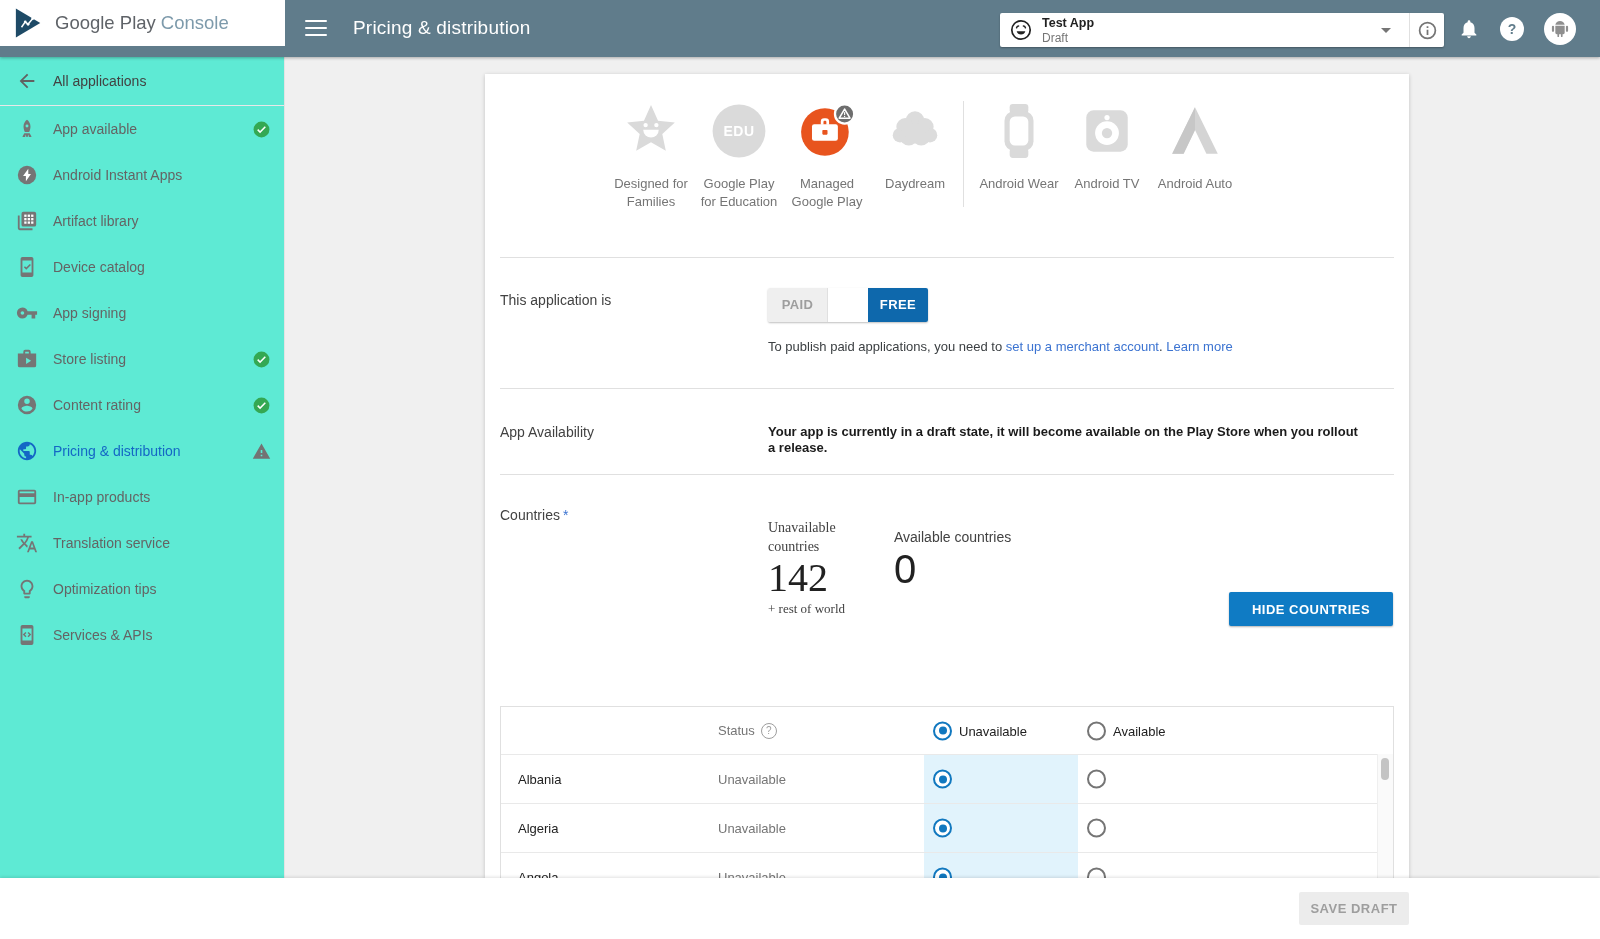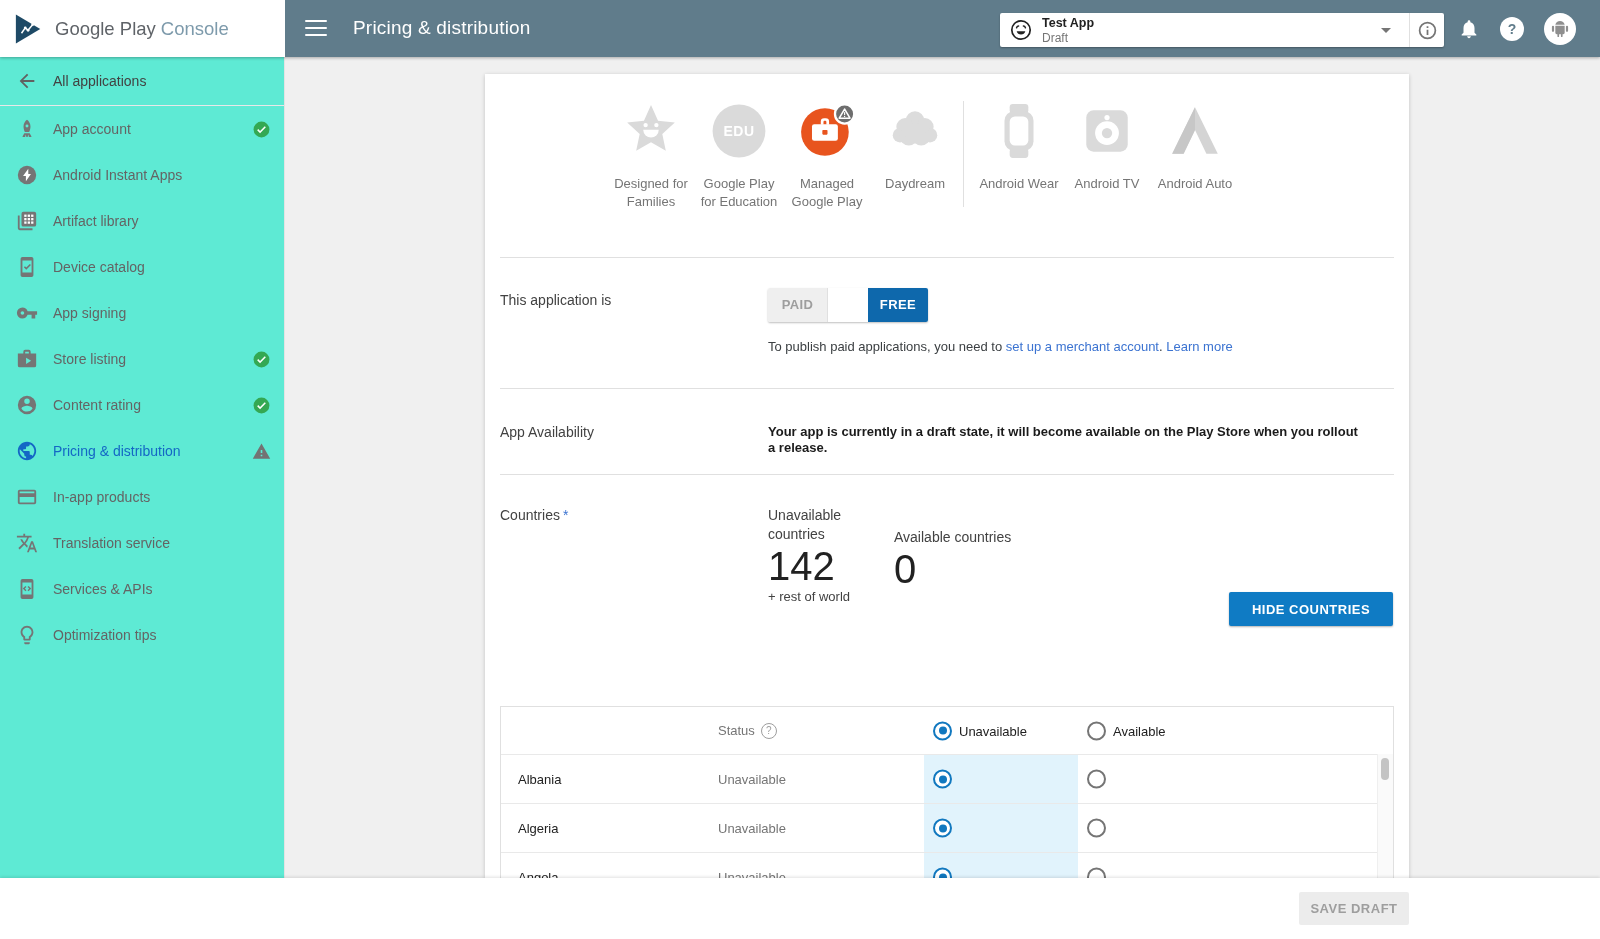--- a/index.html
+++ b/index.html
@@ -4,21 +4,21 @@
 <style>
   html,body{margin:0;padding:0;}
   body{
     width:1600px;height:939px;position:relative;overflow:hidden;
     background:#f0f0f0;font-family:"Liberation Sans",sans-serif;
     -webkit-font-smoothing:antialiased;
   }
   
   .topbar{position:absolute;left:0;top:0;width:1600px;height:57px;
     background:var(--topbar,#607c8b);z-index:30;box-shadow:0 1px 3px rgba(0,0,0,.3);}
-  .logo-area{position:absolute;left:0;top:0;width:285px;height:57px;background:#fff;
+  .logo-area{position:absolute;left:0;top:0;width:285px;height:46px;background:#fff;
     display:flex;align-items:center;padding-left:14px;box-sizing:border-box;}
   .logo-mark{width:30px;height:32px;flex:0 0 auto;}
   .logo-text{margin-left:11px;font-size:18.5px;color:#5f6368;white-space:nowrap;}
   .logo-text .suffix{color:#7d9aab;margin-left:5px;}
   .hamburger{position:absolute;left:305px;top:20px;width:22px;height:17px;cursor:pointer;}
   .hamburger span{display:block;height:2.4px;background:#fff;margin-bottom:4.6px;border-radius:1px;}
   .page-title{position:absolute;left:353px;top:17px;color:#fff;font-size:19px;font-weight:400;letter-spacing:.2px;}
   .app-selector{position:absolute;left:1000px;top:13px;width:444px;height:34px;background:#fff;
     border-radius:2px;box-shadow:0 1px 2px rgba(0,0,0,.3);cursor:pointer;}
   .app-icon{position:absolute;left:9px;top:5px;width:24px;height:24px;color:#212121;}
@@ -70,21 +70,21 @@
   .toggle{position:absolute;left:283px;top:214px;display:flex;box-shadow:0 1px 2px rgba(0,0,0,.25);border-radius:2px;gap:40px;}
   .tbtn{width:60px;height:34px;font-size:13px;font-weight:bold;letter-spacing:.4px;text-align:center;
     line-height:34px;cursor:pointer;font-family:"Liberation Sans",sans-serif;}
   .tbtn.paid{background:#efefef;color:#9e9e9e;border-radius:2px 0 0 2px;border-right:1px solid #e0e0e0;box-sizing:border-box;}
   .tbtn.free{background:var(--free-selected-blue,#0e68ac);color:#fff;border-radius:0 2px 2px 0;}
   .merchant-line{position:absolute;left:283px;top:265px;font-size:13px;color:#3c4043;}
   .link{color:var(--link-blue,#3b73d1);cursor:pointer;text-decoration:none;}
   .avail-text{position:absolute;left:283px;top:350px;font-size:13px;font-weight:bold;color:#1b1b1b;width:600px;line-height:16px;}
   
   .stat{position:absolute;}
-  .stat-unavail{left:283px;top:432px;width:115px;}
+  .stat-unavail{left:283px;top:444px;width:115px;font-family:Liberation Serif, serif;}
   .stat-avail{left:409px;top:454px;width:170px;}
   .stat-label{font-size:14px;color:#424242;line-height:19px;}
   .stat-count{font-size:40px;color:#212121;line-height:44px;}
   .stat-note{font-size:13px;line-height:18px;}
   .note-dark{color:#424242;}
   .note-gray{color:#8a8a8a;}
   .hide-btn{position:absolute;left:744px;top:518px;width:164px;height:34px;border:none;border-radius:2px;
     background:var(--primary-button-blue,#0f7bc4);color:#fff;font-size:13px;font-weight:bold;letter-spacing:.5px;
     box-shadow:0 1px 2px rgba(0,0,0,.3);cursor:pointer;font-family:"Liberation Sans",sans-serif;}
   
@@ -185,21 +185,21 @@
     </span>
     <span>All applications</span>
   </div>
   <div id="sidebar-nav">
       <div class="side-item">
         <span class="sicon">
           <svg viewBox="0 0 24 24" fill="currentColor">
             <path d="M12 1.8c1.9 1.2 3.8 4 3.8 7.5 0 2.4-.7 4.6-1.5 6H9.7c-.8-1.4-1.5-3.6-1.5-6 0-3.5 1.9-6.3 3.8-7.5zm0 5.4a1.6 1.6 0 100 3.2 1.6 1.6 0 000-3.2zM9.1 16.6l-1.9 3.3c-.2.4.1.9.5.9h2.2l.7-2.7.7 2.7h1.4l.7-2.7.7 2.7h2.2c.4 0 .7-.5.5-.9l-1.9-3.3H9.1z"></path>
           </svg>
         </span>
-        <span class="slabel">App account</span>
+        <span class="slabel">App available</span>
         <span class="sstatus check">
           <svg viewBox="0 0 24 24">
             <circle cx="12" cy="12" r="10" fill="currentColor"></circle>
             <path fill="#fff" d="M10.2 13.8L7.9 11.5l-1.4 1.4 3.7 3.7 7.3-7.3-1.4-1.4z"></path>
           </svg>
         </span>
       </div>
       <div class="side-item">
         <span class="sicon">
           <svg viewBox="0 0 24 24">
@@ -299,33 +299,33 @@
         <span class="sicon">
           <svg viewBox="0 0 24 24" fill="currentColor">
             <path d="M12.87 15.07l-2.54-2.51.03-.03A17.52 17.52 0 0014.07 6H17V4h-7V2H8v2H1v2h11.17C11.5 7.92 10.44 9.75 9 11.35 8.07 10.32 7.3 9.19 6.69 8h-2c.73 1.63 1.73 3.17 2.98 4.56l-5.09 5.02L4 19l5-5 3.11 3.11.76-2.04zM18.5 10h-2L12 22h2l1.12-3h4.75L21 22h2l-4.5-12zm-2.62 7l1.62-4.33L19.12 17h-3.24z"></path>
           </svg>
         </span>
         <span class="slabel">Translation service</span>
       </div>
       <div class="side-item">
         <span class="sicon">
           <svg viewBox="0 0 24 24" fill="currentColor">
+            <path d="M9 21c0 .55.45 1 1 1h4c.55 0 1-.45 1-1v-1H9v1zm3-19C8.14 2 5 5.14 5 9c0 2.38 1.19 4.47 3 5.74V17c0 .55.45 1 1 1h6c.55 0 1-.45 1-1v-2.26c1.81-1.27 3-3.36 3-5.74 0-3.86-3.14-7-7-7zm2.85 11.1l-.85.6V16h-4v-2.3l-.85-.6A5 5 0 017 9c0-2.76 2.24-5 5-5s5 2.24 5 5a5 5 0 01-2.15 4.1z"></path>
+          </svg>
+        </span>
+        <span class="slabel">Optimization tips</span>
+      </div>
+      <div class="side-item">
+        <span class="sicon">
+          <svg viewBox="0 0 24 24" fill="currentColor">
             <path d="M17 1H7a2 2 0 00-2 2v18a2 2 0 002 2h10a2 2 0 002-2V3a2 2 0 00-2-2zm0 17H7V5h10v13z"></path>
             <path d="M10.3 8.6l-2.9 2.9 2.9 2.9 1.1-1.1-1.8-1.8 1.8-1.8zm3.4 0l-1.1 1.1 1.8 1.8-1.8 1.8 1.1 1.1 2.9-2.9z"></path>
           </svg>
         </span>
         <span class="slabel">Services &amp; APIs</span>
-      </div>
-      <div class="side-item">
-        <span class="sicon">
-          <svg viewBox="0 0 24 24" fill="currentColor">
-            <path d="M9 21c0 .55.45 1 1 1h4c.55 0 1-.45 1-1v-1H9v1zm3-19C8.14 2 5 5.14 5 9c0 2.38 1.19 4.47 3 5.74V17c0 .55.45 1 1 1h6c.55 0 1-.45 1-1v-2.26c1.81-1.27 3-3.36 3-5.74 0-3.86-3.14-7-7-7zm2.85 11.1l-.85.6V16h-4v-2.3l-.85-.6A5 5 0 017 9c0-2.76 2.24-5 5-5s5 2.24 5 5a5 5 0 01-2.15 4.1z"></path>
-          </svg>
-        </span>
-        <span class="slabel">Optimization tips</span>
       </div>
     </div>
 </div>
 
 <div class="card">
 
   <div class="programs" id="programs-row">
       <div class="program">
         <div class="prog-icon">
           <svg viewBox="0 0 56 56">

